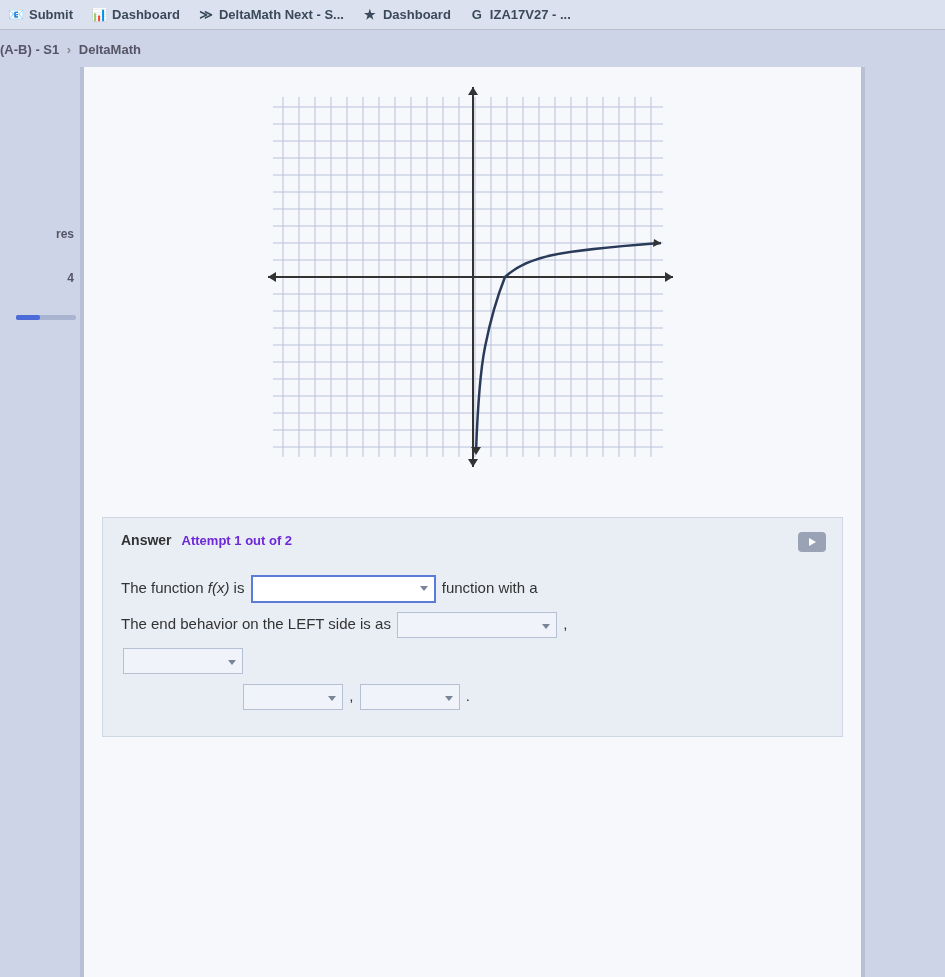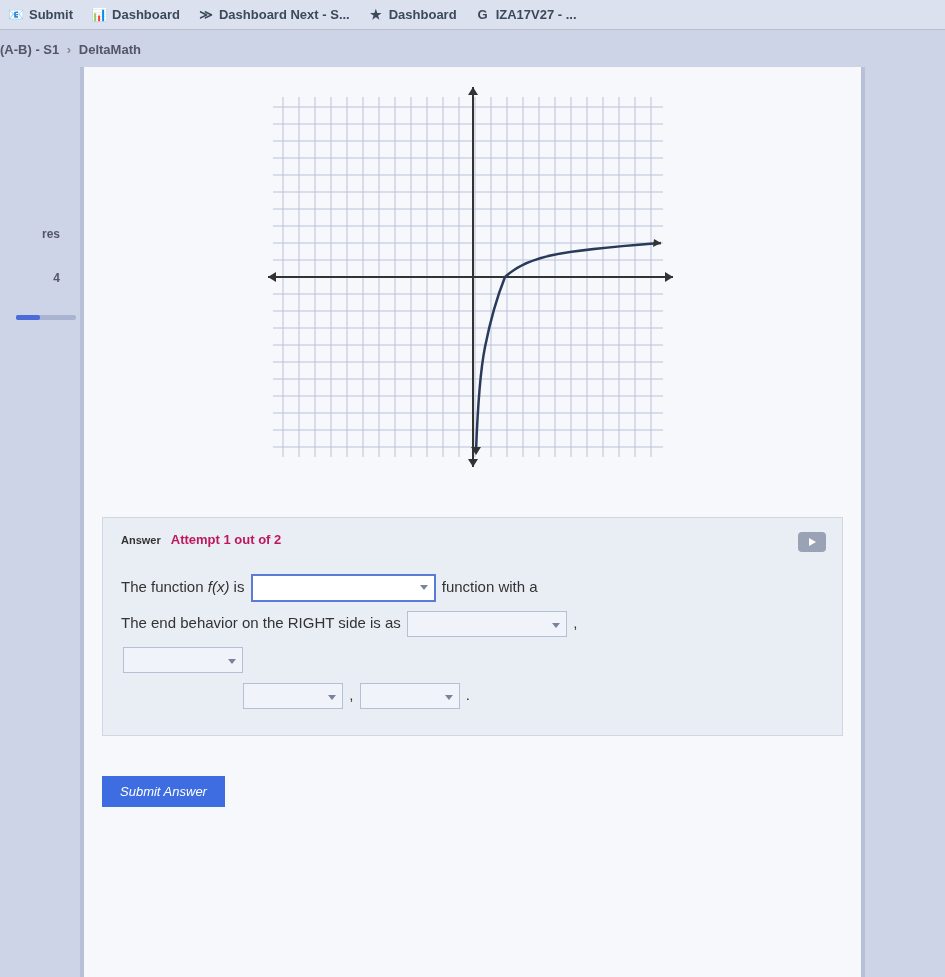--- a/index.html
+++ b/index.html
@@ -48,21 +48,21 @@
     .page-wrap {
       display: flex;
       height: calc(100% - 30px);
     }
     .left-col {
       width: 80px;
       padding-top: 160px;
       font-size: 12px;
       color: #556;
     }
-    .left-col .lbl { margin-bottom: 30px; text-align: right; padding-right: 20px; font-weight: bold;}
+    .left-col .lbl { margin-bottom: 30px; text-align: right; padding-right: 6px; font-weight: bold;}
     .progress { width: 60px; height: 5px; background: #a8b4d0; margin: 30px 4px 0 auto; border-radius:2px;}
     .progress::before { content:''; display:block; width:40%; height:100%; background:#4a6bd8; border-radius:2px;}
     .main-col {
       flex: 1;
       background: #f6f8fc;
       border-left: 4px solid #b7c0d6;
       border-right: 4px solid #b7c0d6;
       margin: 0 80px 0 0;
       padding: 0;
       position: relative;
@@ -78,22 +78,22 @@
       border: 1px solid #cfd6e4;
       padding: 14px 18px 22px 18px;
       position: relative;
     }
     .answer-header {
       display: flex;
       align-items: center;
       gap: 10px;
       margin-bottom: 22px;
     }
-    .answer-label { font-weight: bold; color: #333; font-size: 11px; }
-    .attempt-label { color: #be185d; font-size: 13px; font-weight: bold;}
+    .answer-label { font-weight: bold; color: #333; font-size: 14px; }
+    .attempt-label { color: #6d28d9; font-size: 13px; font-weight: bold;}
     .video-btn {
       position: absolute;
       right: 16px;
       top: 14px;
       width: 28px;
       height: 20px;
       background: #9aa3b5;
       border-radius: 4px;
       display: flex;
       align-items: center;
@@ -183,21 +183,21 @@
   <div class="bookmark">
     <span class="bookmark-icon">📧</span>
     <span>Submit</span>
   </div>
   <div class="bookmark">
     <span class="bookmark-icon">📊</span>
     <span>Dashboard</span>
   </div>
   <div class="bookmark">
     <span class="bookmark-icon">≫</span>
-    <span>Dashboard Next - S...</span>
+    <span>DeltaMath Next - S...</span>
   </div>
   <div class="bookmark">
     <span class="bookmark-icon">★</span>
     <span>Dashboard</span>
   </div>
   <div class="bookmark">
     <span class="bookmark-icon">G</span>
     <span>IZA17V27 - ...</span>
   </div>
 </div>
@@ -295,32 +295,31 @@
       </div>
       <div class="video-btn"></div>
 
       <div class="question-body">
         <div>
           <span>The function </span><span style="font-style:italic">f(x)</span><span> is </span>
           <span class="text-input main"></span>
           <span> function with a </span>
         </div>
         <div>
-          <span>The end behavior on the RIGHT side is as </span>
+          <span>The end behavior on the LEFT side is as </span>
           <span class="dropdown wide"></span>
           <span> ,</span>
         </div>
         <div>
           <span class="dropdown medium"></span>
         </div>
         <div style="padding-left:120px">
           <span class="dropdown"></span>
           <span> , </span>
           <span class="dropdown"></span>
           <span> .</span>
         </div>
       </div>
     </div>
 
-    <button class="submit-btn">Submit Answer</button>
 
   </div>
 </div>
 
 </body></html>

